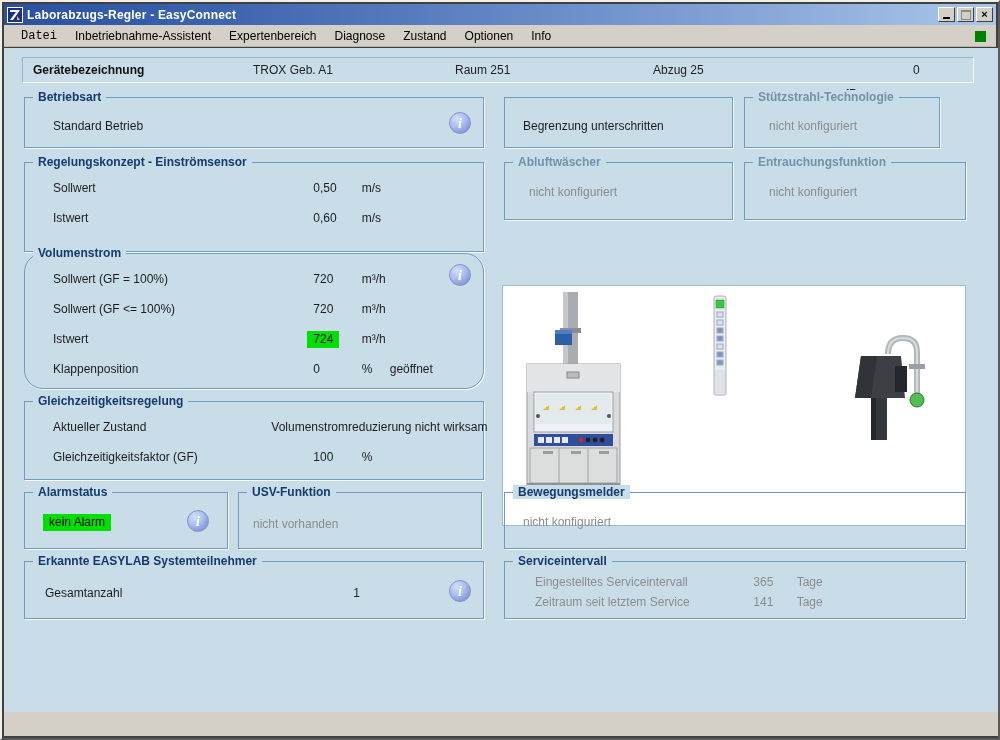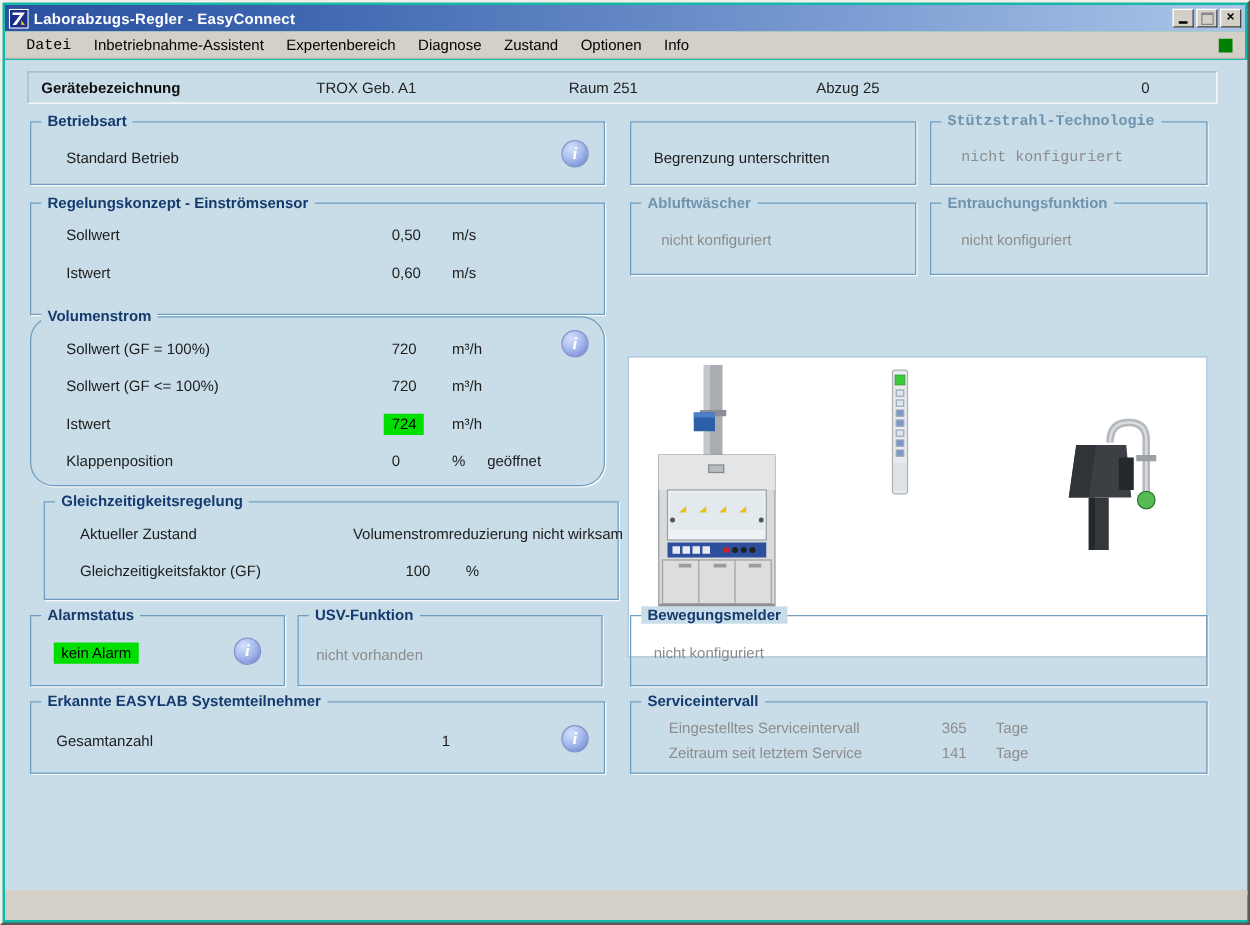--- a/index.html
+++ b/index.html
@@ -1,19 +1,19 @@
 <!DOCTYPE html>
 <html><head>
 <meta charset="utf-8">
 <style>
   * { margin:0; padding:0; box-sizing:border-box; }
   html,body { width:1000px; height:740px; font-family:"Liberation Sans", sans-serif; }
   .window {
     position:relative; width:1000px; height:740px;
-    background:#14b8a6;
+    background:#404040;
     border:2px solid; border-color:#f0efe8 #5a5a5a #5a5a5a #f0efe8;
     overflow:hidden;
   }
   
   .titlebar {
     position:absolute; left:2px; top:2px; right:2px; height:21px;
     background:linear-gradient(to right,#2a50a0,#3a62ad 20%,#7e9fd4 70%,#aac6e8);
     display:flex; align-items:center; padding:0 3px;
   }
   .app-icon { width:16px; height:16px; margin-right:4px; flex:0 0 auto; }
@@ -174,21 +174,21 @@
         <span class="unit">m³/h</span>
       </div>
       <div class="row" style="top:108px;">
         <span class="lbl">Klappenposition</span>
         <span class="val">0</span>
         <span class="unit">%</span>
         <span class="suffix">geöffnet</span>
       </div>
     </div>
 
-    <div class="gbox" style="left:31px; top:353px; width:460px; height:79px;">
+    <div class="gbox" style="left:20px; top:353px; width:460px; height:79px;">
       <div class="gbox-title">Gleichzeitigkeitsregelung</div>
       <div class="row" style="top:18px;">
         <span class="lbl">Aktueller Zustand</span>
         <span>Volumenstromreduzierung nicht wirksam</span>
       </div>
       <div class="row" style="top:48px;">
         <span class="lbl">Gleichzeitigkeitsfaktor (GF)</span>
         <span class="val">100</span>
         <span class="unit">%</span>
       </div>
@@ -213,21 +213,21 @@
         <span class="lbl" style="width:305px;">Gesamtanzahl</span>
         <span>1</span>
       </div>
       <div class="info-icon" style="right:12px; top:18px;">i</div>
     </div>
 
     <div class="gbox" style="left:500px; top:49px; width:229px; height:51px;">
       <div class="row" style="top:21px; left:18px;">Begrenzung unterschritten</div>
     </div>
 
-    <div class="gbox" style="left:740px; top:49px; width:222px; height:51px;font-family:Liberation Mono, monospace;">
+    <div class="gbox" style="left:740px; top:49px; width:196px; height:51px;">
       <div class="gbox-title muted">Stützstrahl-Technologie</div>
       <div class="row graytext" style="top:21px; left:24px;">nicht konfiguriert</div>
     </div>
 
     <div class="gbox" style="left:500px; top:114px; width:229px; height:58px;">
       <div class="gbox-title muted">Abluftwäscher</div>
       <div class="row graytext" style="top:22px; left:24px;">nicht konfiguriert</div>
     </div>
 
     <div class="gbox" style="left:740px; top:114px; width:222px; height:58px;">

